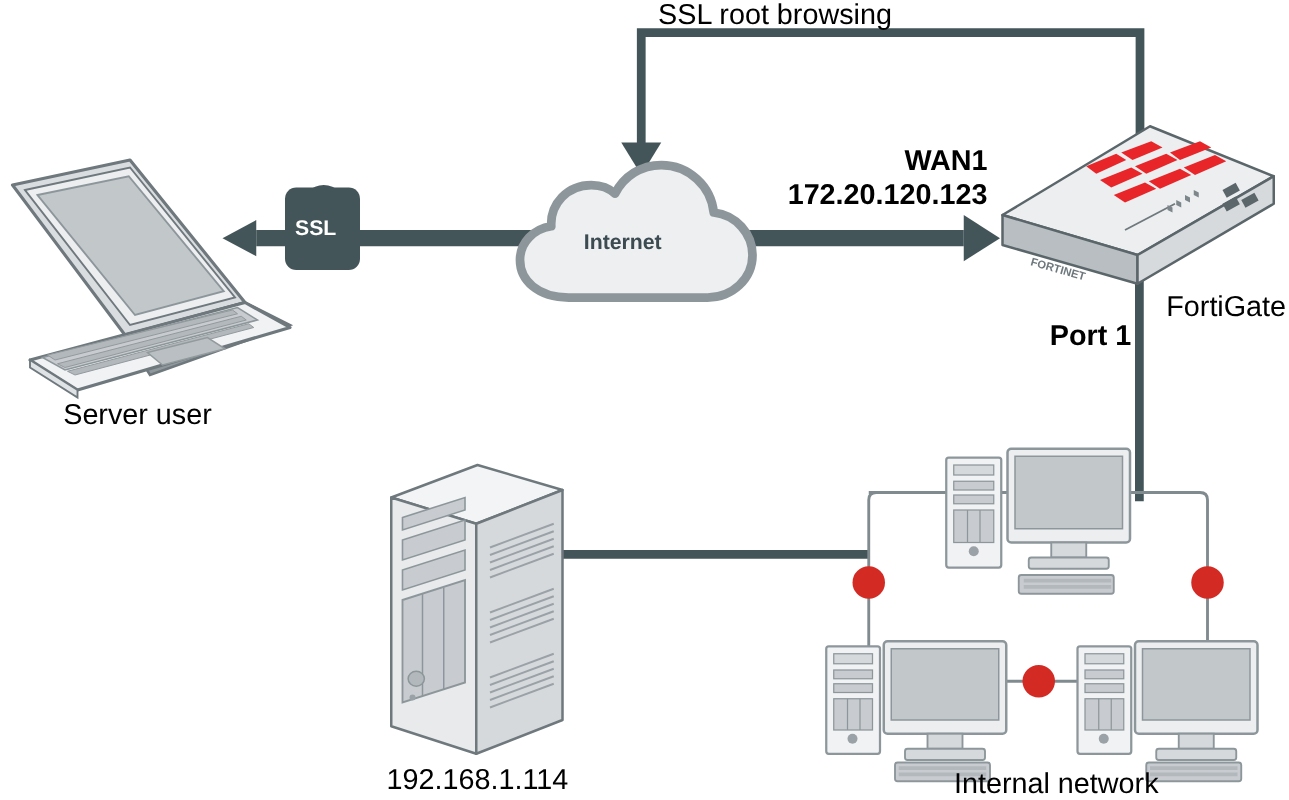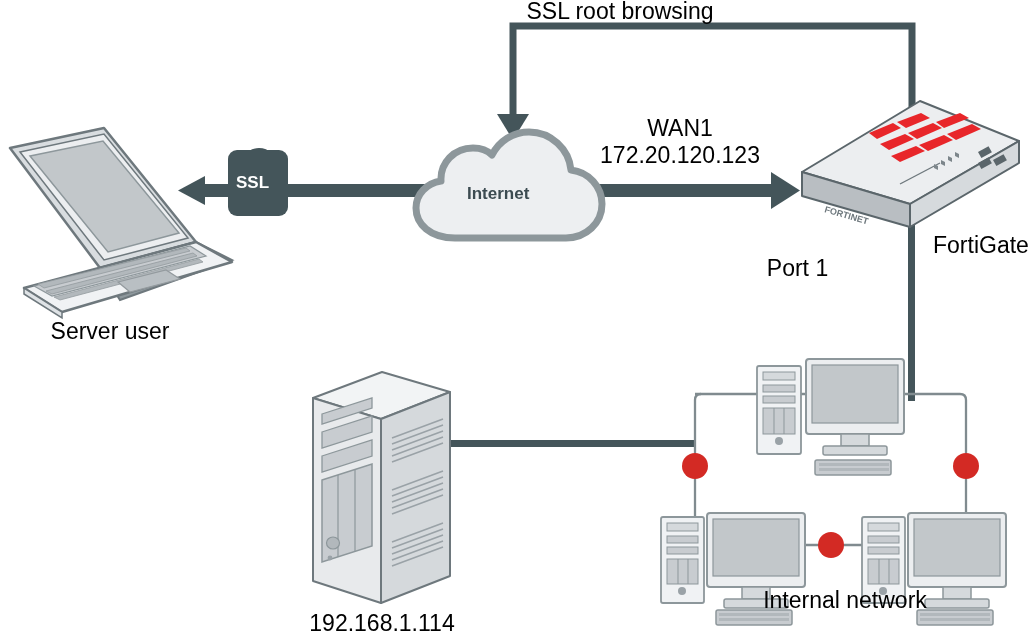--- a/index.html
+++ b/index.html
@@ -27,21 +27,21 @@
   }
   .lbl {
     position: absolute;
     color: #000000;
     font-family: "Liberation Sans", sans-serif;
     font-size: 23px;
     line-height: 27px;
     white-space: nowrap;
   }
   .lbl.center { text-align: center; }
-  .lbl.right  { text-align: center; }
+  .lbl.right  { text-align: right; font-weight: bold; }
   .cloud-text {
     position: absolute;
     color: #3c4b51;
     font-weight: bold;
     font-size: 17px;
     font-family: "Liberation Sans", sans-serif;
     white-space: nowrap;
   }
   .ssl-text {
     position: absolute;
@@ -308,15 +308,15 @@
   <div class="lbl right" style="left:690px; top:255px; width:215px;">Port 1</div>
 
   <div class="lbl center" style="left:10px; top:318px; width:200px;">Server user</div>
 
   <div class="cloud-text" style="left:467px; top:184px;">Internet</div>
 
   <div class="ssl-text" style="left:236px; top:173px;">SSL</div>
 
   <div class="lbl center" style="left:272px; top:610px; width:220px;">192.168.1.114</div>
 
-  <div class="lbl center" style="left:735px; top:587px; width:220px;">Internal network</div>
+  <div class="lbl center" style="left:735px; top:613px; width:220px;">Internal network</div>
 
 </div>
 
 </body></html>

